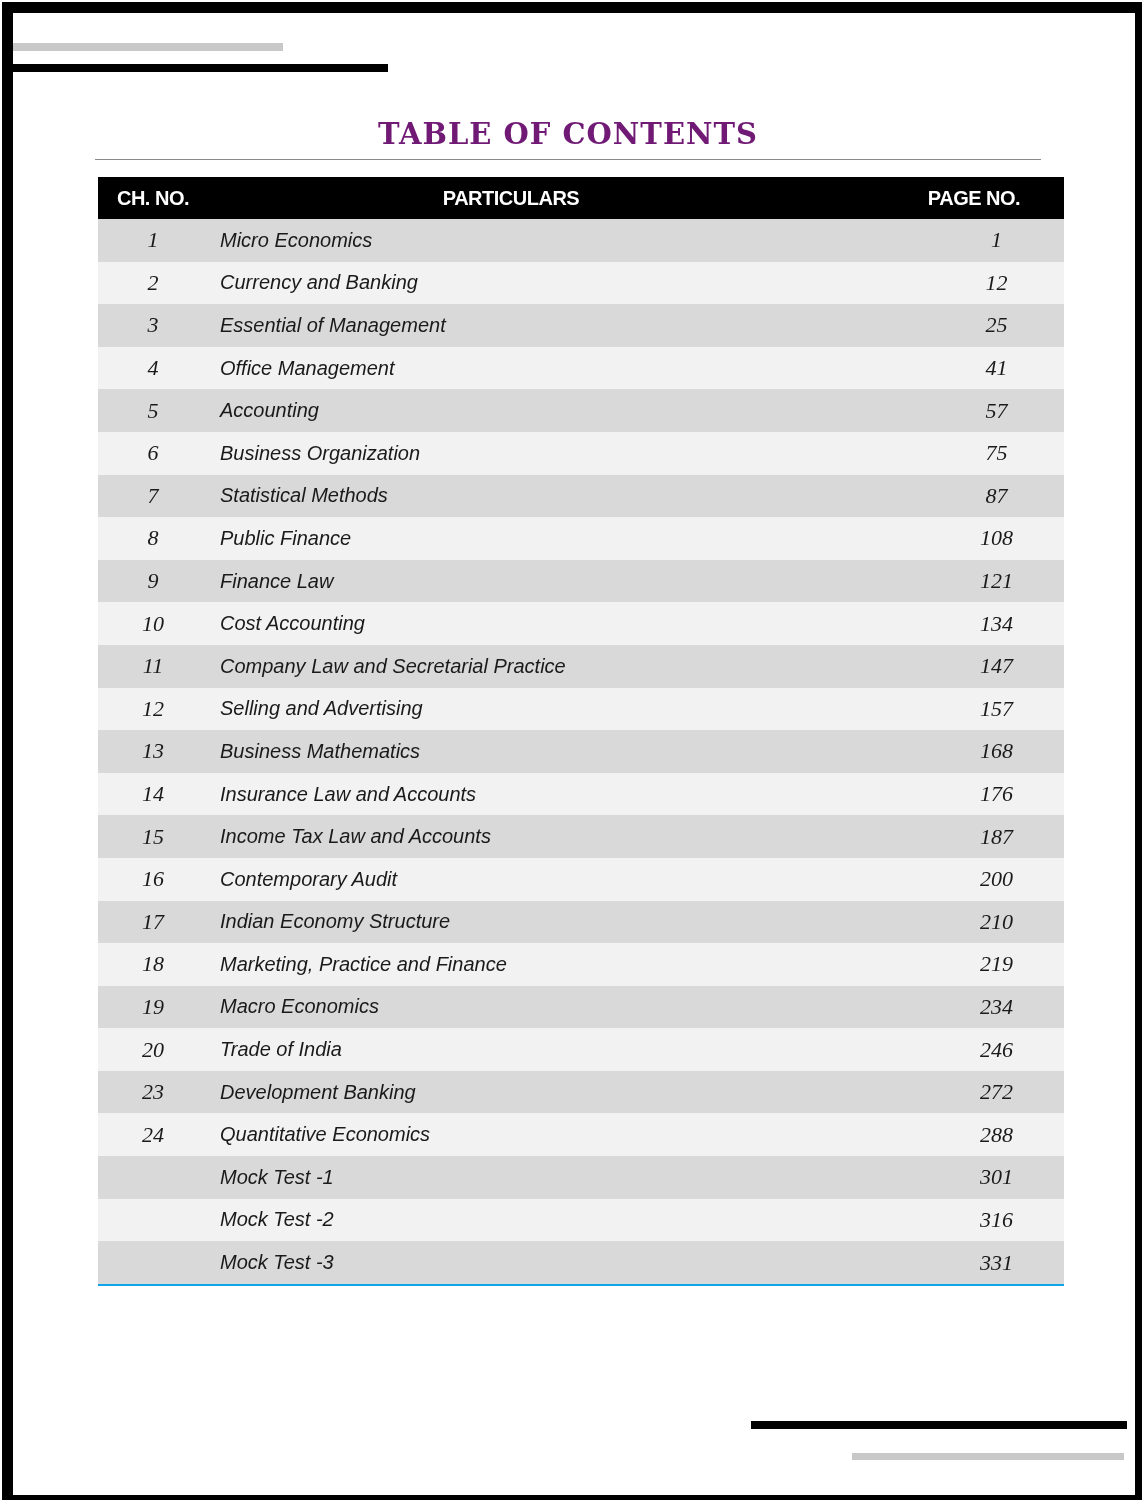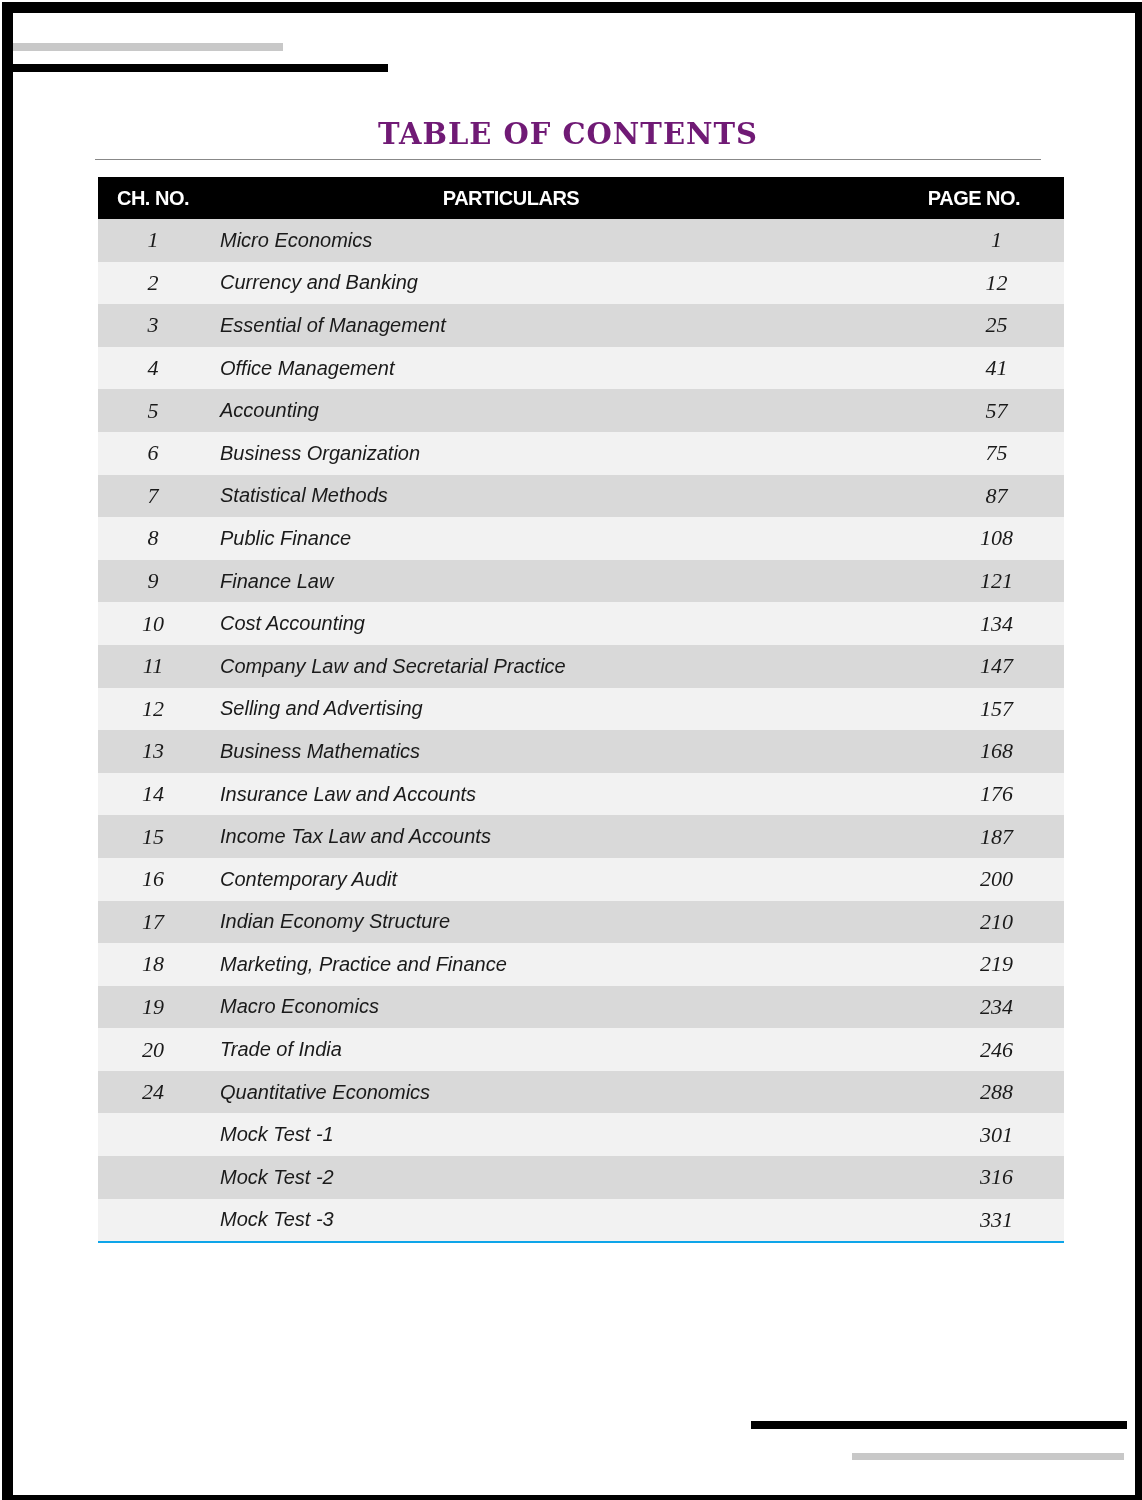--- a/index.html
+++ b/index.html
@@ -143,20 +143,25 @@
         <td class="c-ch">19</td>
         <td class="c-part">Macro Economics</td>
         <td class="c-page">234</td>
       </tr>
       <tr>
         <td class="c-ch">20</td>
         <td class="c-part">Trade of India</td>
         <td class="c-page">246</td>
       </tr>
       <tr>
+        <td class="c-ch">23</td>
+        <td class="c-part">Development Banking</td>
+        <td class="c-page">272</td>
+      </tr>
+      <tr>
         <td class="c-ch">24</td>
         <td class="c-part">Quantitative Economics</td>
         <td class="c-page">288</td>
       </tr>
       <tr>
         <td class="c-ch"></td>
         <td class="c-part">Mock Test -1</td>
         <td class="c-page">301</td>
       </tr>
       <tr>

